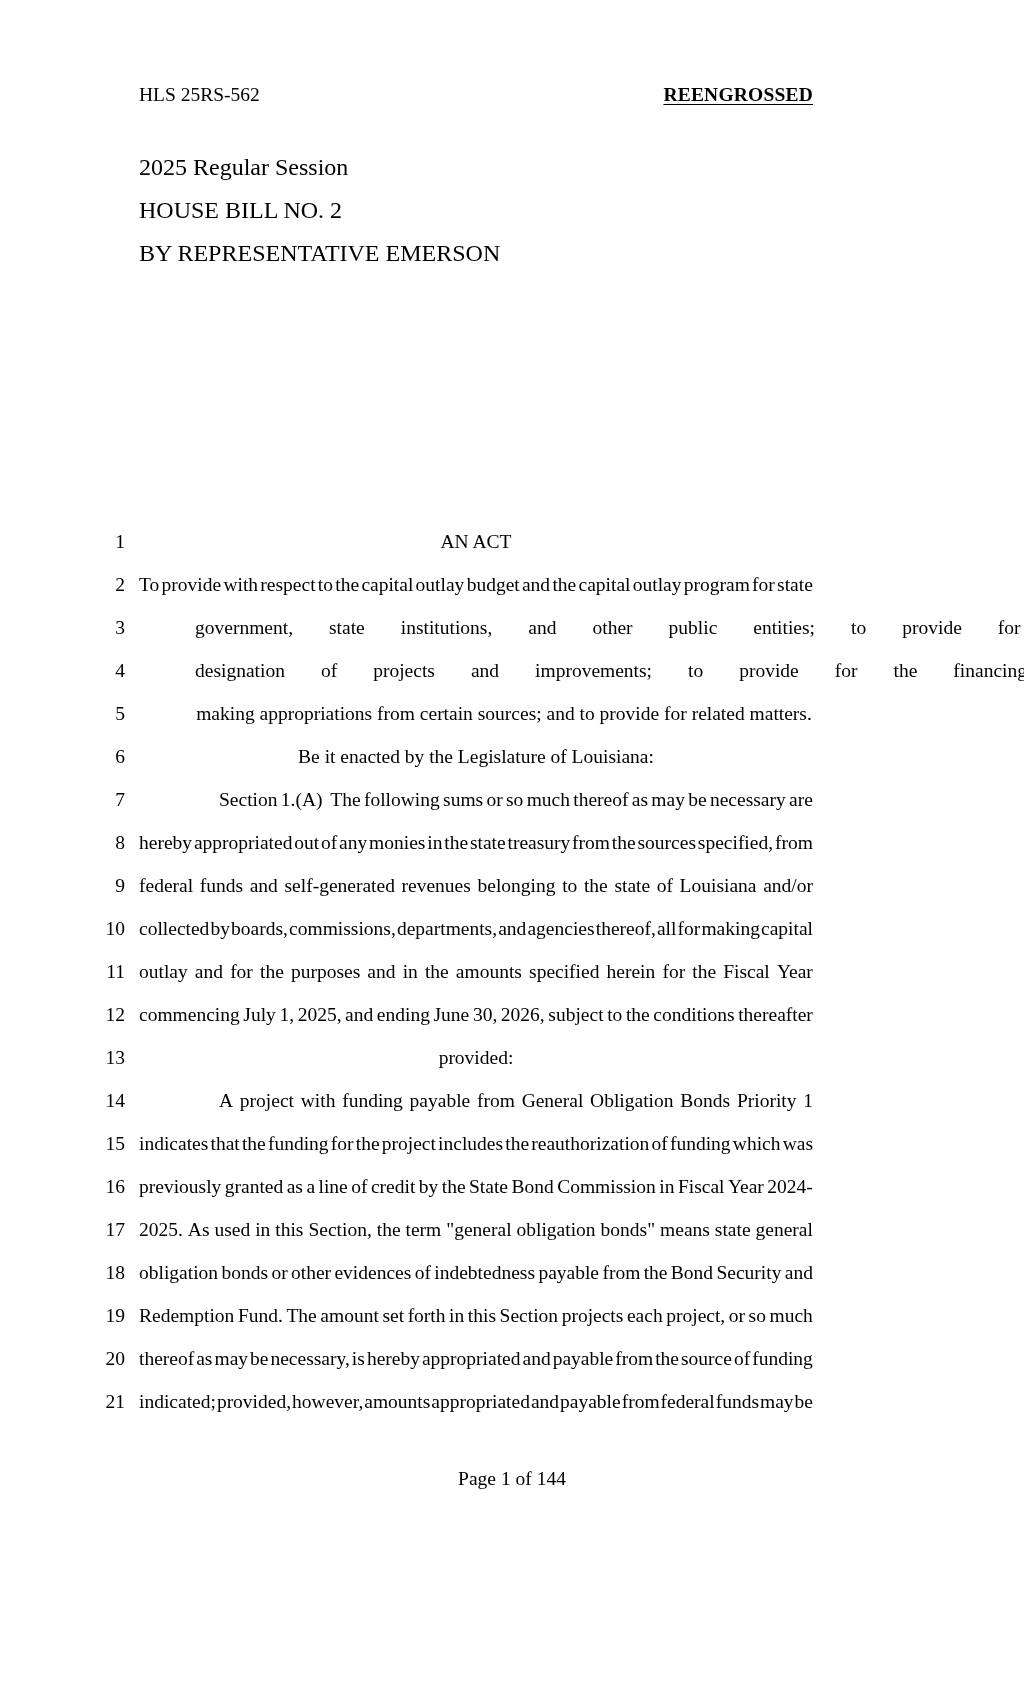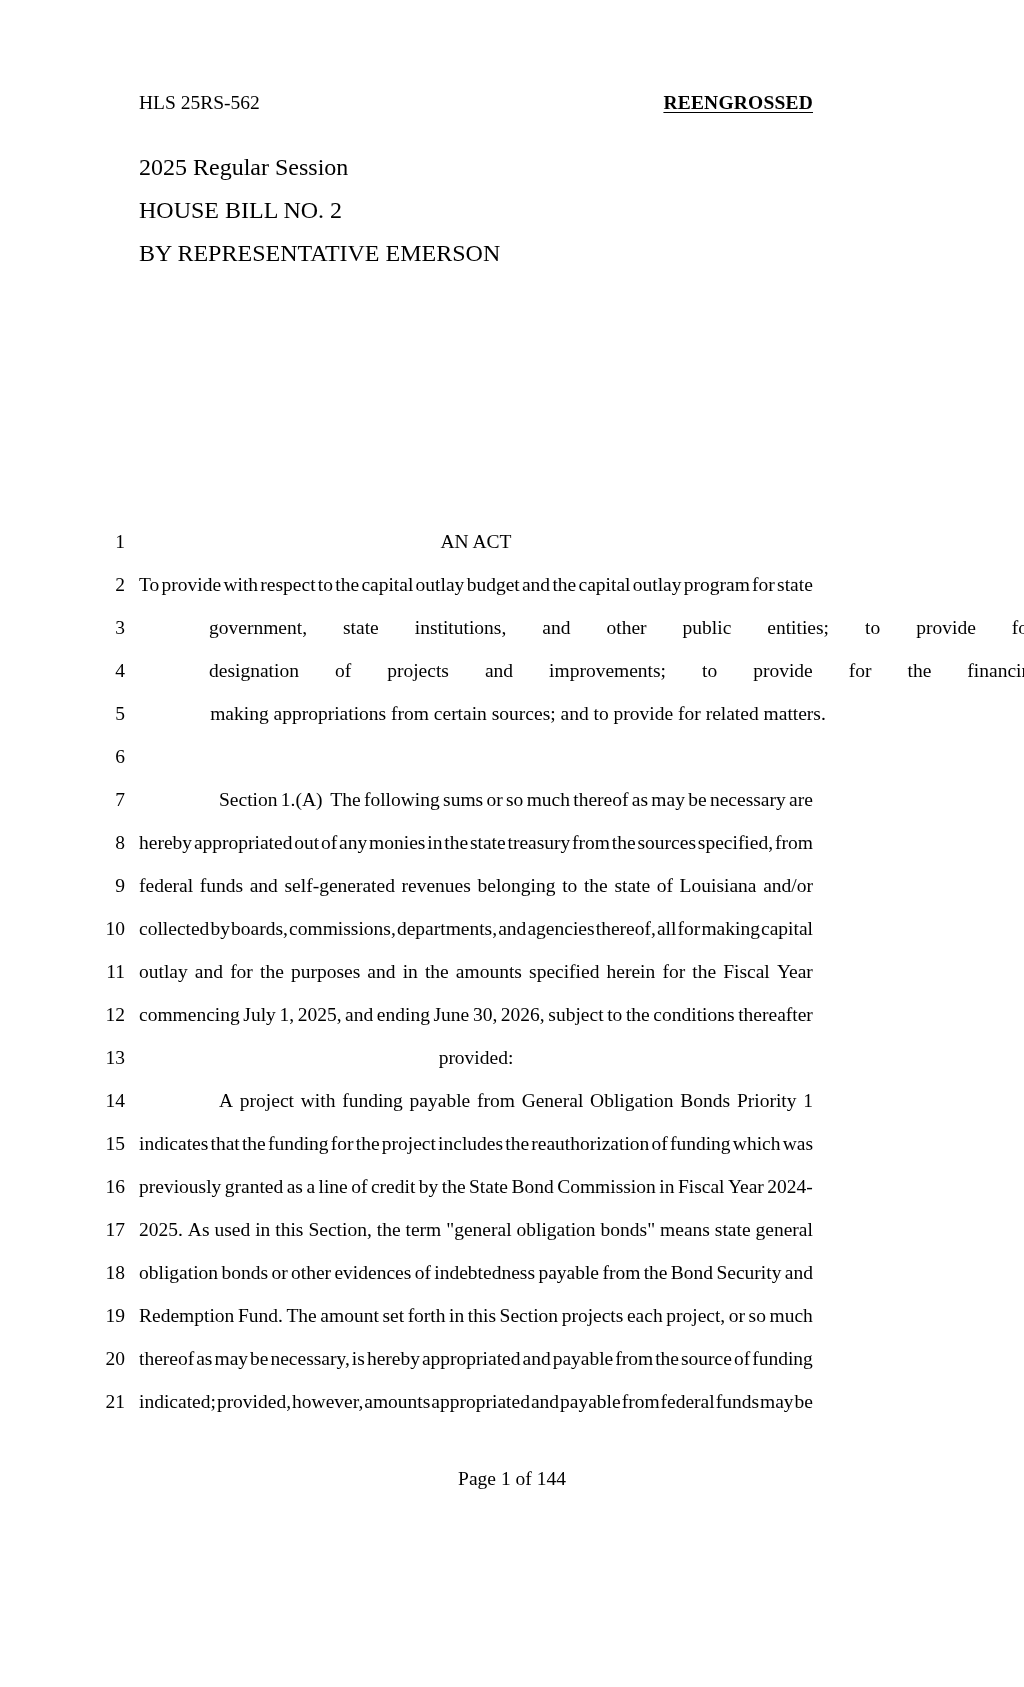--- a/index.html
+++ b/index.html
@@ -26,21 +26,20 @@
     left: 139px;
     top: 84px;
     width: 674px;
     display: flex;
     justify-content: space-between;
     align-items: baseline;
     font-size: 19.5px;
   }
   .doc-id {
     white-space: nowrap;
-    margin-top: 8px;
   }
   .doc-status {
     font-weight: bold;
     text-decoration: underline;
     text-underline-offset: 3px;
     letter-spacing: 0.2px;
     white-space: nowrap;
   }
 
   
@@ -102,21 +101,21 @@
     white-space: normal;
   }
   .line-text.justify > span {
     white-space: pre;
   }
   .line-text.center {
     text-align: center;
     white-space: pre;
   }
   .line-text.indent-hang {
-    left: 68px;
+    left: 54px;
     padding-left: 56px;
     width: 618px;
     gap: 36px;
   }
   .line-text.indent-para {
     left: 54px;
     padding-left: 80px;
     width: 594px;
   }
 
@@ -204,20 +203,21 @@
           <span>financing</span>
           <span>thereof</span>
         </div>
       </div>
       <div class="line-row">
         <div class="line-num">5</div>
         <div class="line-text indent-hang">making appropriations from certain sources; and to provide for related matters.</div>
       </div>
       <div class="line-row">
         <div class="line-num">6</div>
+        <div class="line-text">Be it enacted by the Legislature of Louisiana:</div>
       </div>
       <div class="line-row">
         <div class="line-num">7</div>
         <div class="line-text justify indent-para">
           <span>Section</span>
           <span>1.(A)</span>
           <span> The</span>
           <span>following</span>
           <span>sums</span>
           <span>or</span>

